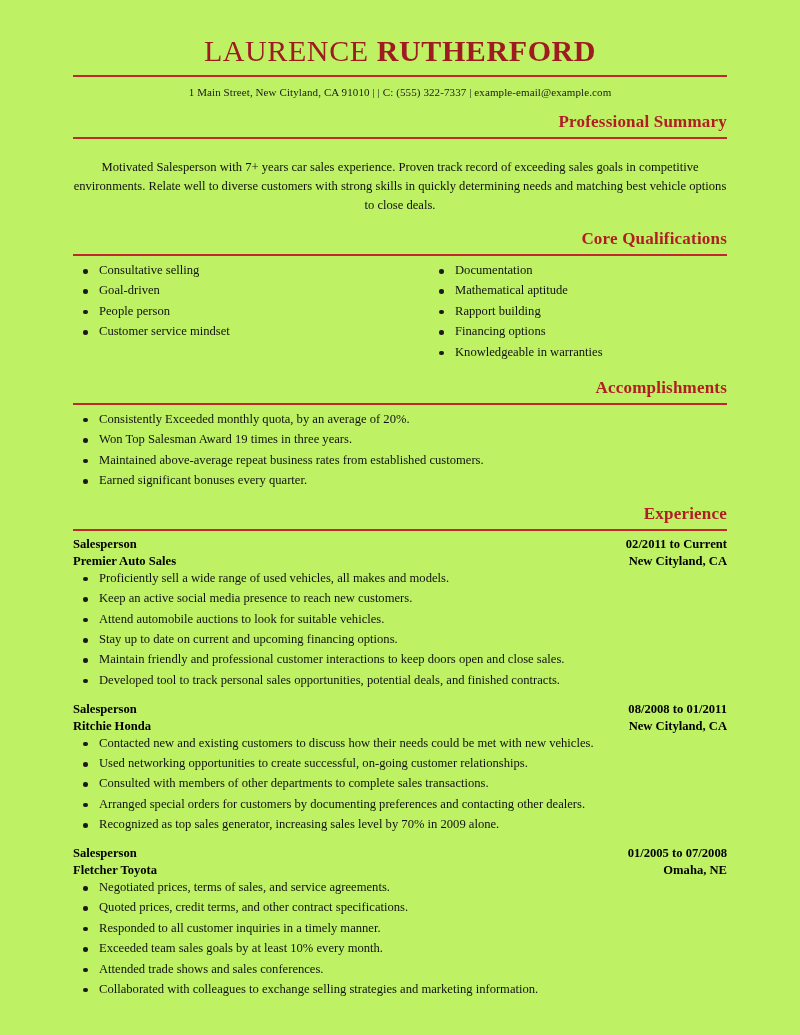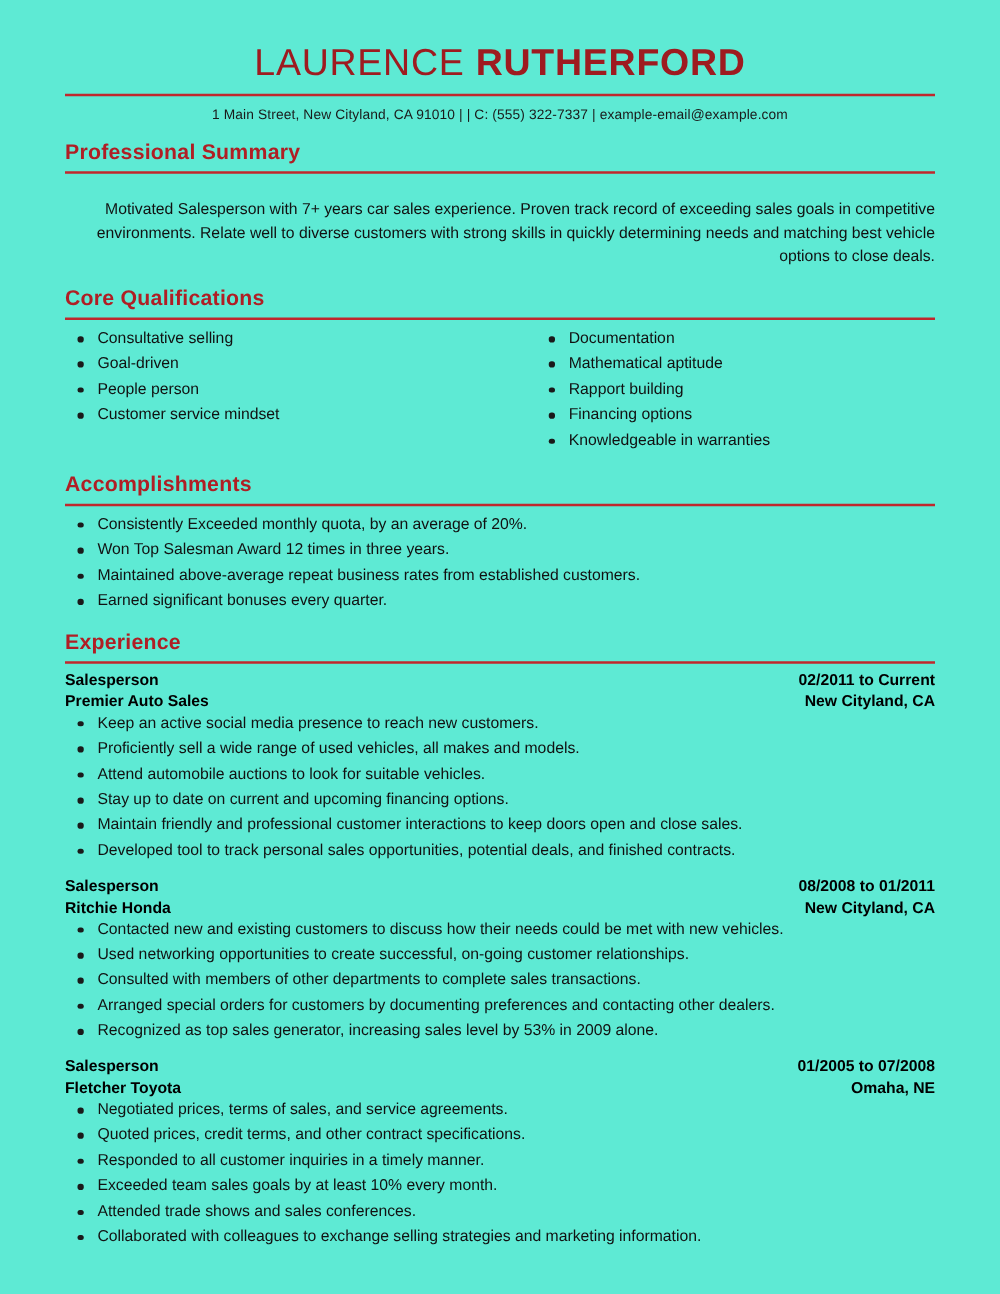--- a/index.html
+++ b/index.html
@@ -11,24 +11,25 @@
     width: 800px;
     height: 1035px;
     font-family: "Liberation Sans", sans-serif;
     color: #000000;
     -webkit-font-smoothing: antialiased;
   }
   .page {
     position: relative;
     width: 800px;
     height: 1035px;
-    background: #5eead4;
+    background: #bef264;
     box-sizing: border-box;
-    padding: 0 52px;
+    padding: 0 73px;
     overflow: hidden;
+    font-family: Liberation Serif, serif;
   }
 
   
   .name-block {
     padding-top: 34px;
     text-align: center;
   }
   .full-name {
     font-size: 30px;
     letter-spacing: 0.6px;
@@ -58,37 +59,37 @@
     padding: 9px 0 0 0;
     letter-spacing: 0.1px;
     white-space: nowrap;
   }
 
   
   .section {
     margin-top: 14px;
   }
   .section-heading {
-    text-align: left;
+    text-align: right;
     font-size: 17px;
     font-weight: 700;
     color: #b01e24;
     letter-spacing: 0.2px;
     padding-bottom: 5px;
   }
   .section-body {
     padding-top: 6px;
   }
 
   
   .summary-text {
     font-size: 12.6px;
     line-height: 1.52;
     color: #111111;
-    text-align: right;
+    text-align: center;
   }
 
   
   ul.bullets {
     list-style: none;
     margin: 0;
     padding: 0;
   }
   ul.bullets > li {
     position: relative;
@@ -195,21 +196,21 @@
       </div>
     </div>
   </div>
 
   <div class="section">
     <div class="section-heading">Accomplishments</div>
     <hr class="rule">
     <div class="section-body">
       <ul class="bullets job-bullets">
         <li>Consistently Exceeded monthly quota, by an average of 20%.</li>
-        <li>Won Top Salesman Award 12 times in three years.</li>
+        <li>Won Top Salesman Award 19 times in three years.</li>
         <li>Maintained above-average repeat business rates from established customers.</li>
         <li>Earned significant bonuses every quarter.</li>
       </ul>
     </div>
   </div>
 
   <div class="section">
     <div class="section-heading">Experience</div>
     <hr class="rule">
     <div class="exp-body">
@@ -217,22 +218,22 @@
       <div class="job">
         <div class="job-row">
           <span class="left">Salesperson</span>
           <span class="right">02/2011 to Current</span>
         </div>
         <div class="job-row">
           <span class="left">Premier Auto Sales</span>
           <span class="right">New Cityland, CA</span>
         </div>
         <ul class="bullets job-bullets">
+          <li>Proficiently sell a wide range of used vehicles, all makes and models.</li>
           <li>Keep an active social media presence to reach new customers.</li>
-          <li>Proficiently sell a wide range of used vehicles, all makes and models.</li>
           <li>Attend automobile auctions to look for suitable vehicles.</li>
           <li>Stay up to date on current and upcoming financing options.</li>
           <li>Maintain friendly and professional customer interactions to keep doors open and close sales.</li>
           <li>Developed tool to track personal sales opportunities, potential deals, and finished contracts.</li>
         </ul>
       </div>
 
       <div class="job">
         <div class="job-row">
           <span class="left">Salesperson</span>
@@ -240,21 +241,21 @@
         </div>
         <div class="job-row">
           <span class="left">Ritchie Honda</span>
           <span class="right">New Cityland, CA</span>
         </div>
         <ul class="bullets job-bullets">
           <li>Contacted new and existing customers to discuss how their needs could be met with new vehicles.</li>
           <li>Used networking opportunities to create successful, on-going customer relationships.</li>
           <li>Consulted with members of other departments to complete sales transactions.</li>
           <li>Arranged special orders for customers by documenting preferences and contacting other dealers.</li>
-          <li>Recognized as top sales generator, increasing sales level by 53% in 2009 alone.</li>
+          <li>Recognized as top sales generator, increasing sales level by 70% in 2009 alone.</li>
         </ul>
       </div>
 
       <div class="job">
         <div class="job-row">
           <span class="left">Salesperson</span>
           <span class="right">01/2005 to 07/2008</span>
         </div>
         <div class="job-row">
           <span class="left">Fletcher Toyota</span>

